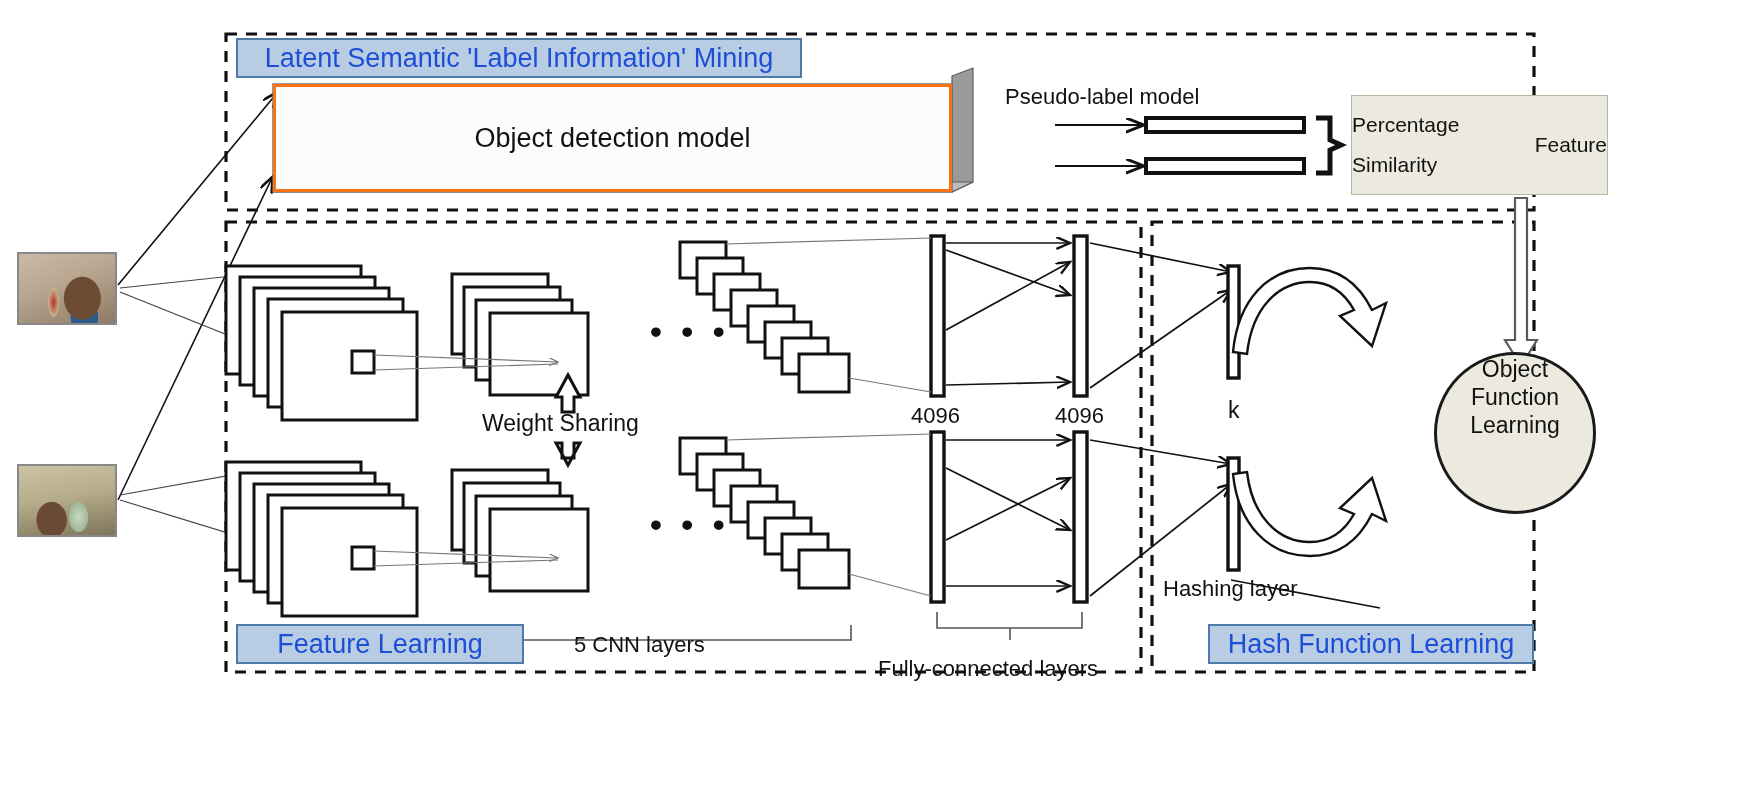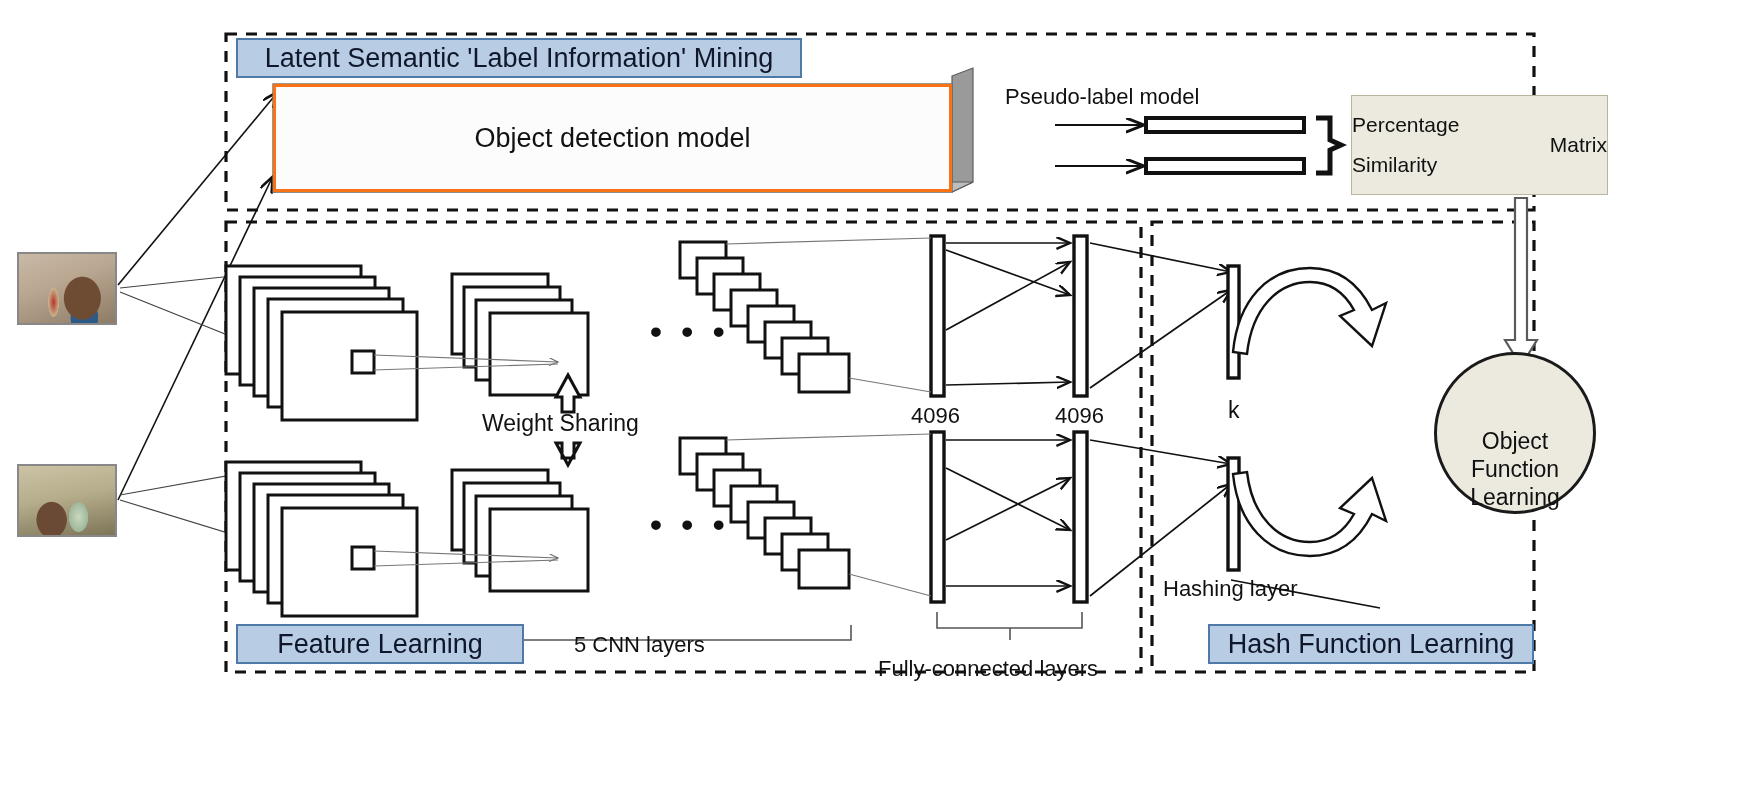--- a/index.html
+++ b/index.html
@@ -2,36 +2,36 @@
 <html><head>
 <meta charset="utf-8">
 <style>
   html,body{margin:0;padding:0;background:#ffffff;}
   body{width:1752px;height:786px;position:relative;overflow:hidden;
        font-family:"Liberation Sans","DejaVu Sans",sans-serif;color:#111;}
   #stage{position:absolute;left:0;top:0;width:1752px;height:786px;}
   svg#canvas{position:absolute;left:0;top:0;width:1752px;height:786px;}
 
   .badge{position:absolute;background:#b8cce4;border:2px solid #4f7aa8;
-         color:#0f172a;font-size:27px;line-height:1;display:flex;align-items:center;
+         color:#1d4ed8;font-size:27px;line-height:1;display:flex;align-items:center;
          justify-content:center;padding:12px 12px;white-space:nowrap;box-sizing:border-box;}
 
   .plainlabel{position:absolute;white-space:nowrap;color:#111;}
 
   .odmodel{position:absolute;background:#fcfcfc;border:3px solid #f97316;
            box-sizing:border-box;display:flex;align-items:center;justify-content:center;
            font-size:27px;color:#111;}
 
   .psbox{position:absolute;background:#eceade;border:1px solid #b9b4a0;box-sizing:border-box;
          display:flex;flex-direction:row;align-items:center;justify-content:center;
          font-size:21px;color:#111;line-height:1.9;}
 
   .ofl{position:absolute;background:#eceade;border:3px solid #1a1a1a;border-radius:50%;
        box-sizing:border-box;display:flex;flex-direction:column;align-items:center;
-       justify-content:flex-end;font-size:23px;color:#111;line-height:1.22;}
+       justify-content:flex-start;font-size:23px;color:#111;line-height:1.22;}
 
   .photo{position:absolute;border:2px solid #888;box-sizing:border-box;overflow:hidden;}
   .photo .inner{width:100%;height:100%;}
 
   .p1 .inner{background:
      radial-gradient(ellipse 36% 58% at 66% 64%, #6e4b33 0%, #6e4b33 52%, transparent 55%),
      radial-gradient(ellipse 20% 40% at 68% 92%, #2d5a86 0%, #2d5a86 70%, transparent 73%),
      radial-gradient(ellipse 9% 34% at 36% 70%, #b8342c 0%, #c8b28a 60%, transparent 64%),
      linear-gradient(160deg,#c9b9a6 0%, #b9a690 42%, #8d7b66 100%);}
   .p2 .inner{background:
@@ -256,21 +256,21 @@
   </svg>
 
   <div class="badge" style="left:236px;top:38px;width:566px;height:40px;">Latent Semantic  'Label Information' Mining</div>
 
   <div class="odmodel" style="left:273px;top:84px;width:679px;height:108px;">Object detection model</div>
 
   <div class="plainlabel" style="left:1005px;top:84px;font-size:22px;">Pseudo-label  model</div>
 
   <div class="psbox" style="left:1351px;top:95px;width:257px;height:100px;">
     <div>Percentage Similarity</div>
-    <div>Matrix</div>
+    <div>Feature</div>
   </div>
 
   <div class="ofl" style="left:1434px;top:352px;width:162px;height:162px;">
     <div>Object</div>
     <div>Function</div>
     <div>Learning</div>
   </div>
 
   <div class="photo p1" style="left:17px;top:252px;width:100px;height:73px;">
     <div class="inner"></div>

